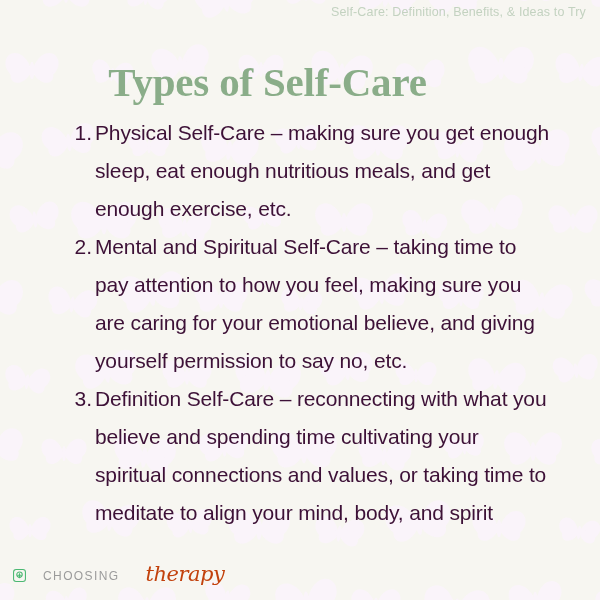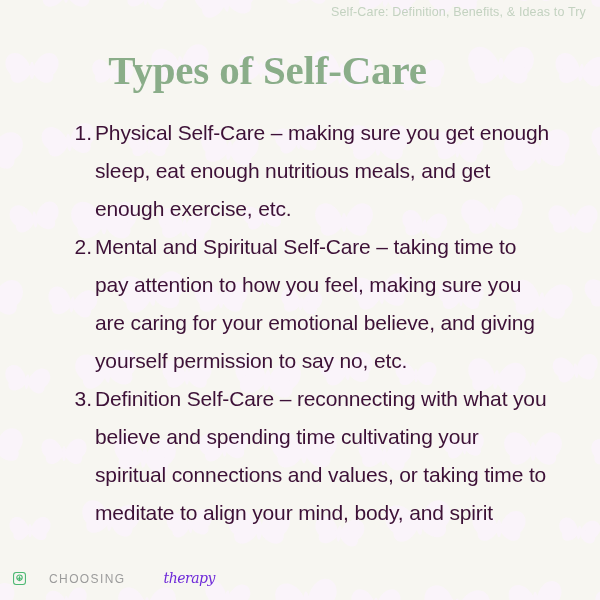--- a/index.html
+++ b/index.html
@@ -54,21 +54,21 @@
     font-size: 12.5px;
     color: #c3d2c0;
     letter-spacing: 0.15px;
     font-family: "Liberation Sans", sans-serif;
     white-space: nowrap;
   }
 
   
   #title {
     position: absolute;
-    top: 46px;
+    top: 58px;
     left: 0;
     width: 535px;
     text-align: center;
     z-index: 3;
   }
   #title-text {
     font-family: "Liberation Serif", "DejaVu Serif", serif;
     font-weight: bold;
     font-size: 41px;
     color: #8aad89;
@@ -116,37 +116,37 @@
     font-weight: normal;
   }
 
   
   #footer-logo {
     position: absolute;
     left: 12px;
     bottom: 14px;
     display: flex;
     align-items: center;
-    gap: 22px;
+    gap: 16px;
     z-index: 3;
   }
   #logo-mark { width: 15px; height: 15px; display:block; }
   #logo-choosing {
     font-size: 12px;
     letter-spacing: 1.4px;
     color: #9b9b9b;
     font-family: "Liberation Sans", sans-serif;
     font-weight: normal;
   }
   #logo-therapy {
     font-family: "DejaVu Serif", serif;
     font-style: italic;
-    font-size: 14px;
-    color: #6d28d9;
-    margin-left: 16px;
+    font-size: 21px;
+    color: #c2410c;
+    margin-left: 10px;
     letter-spacing: -0.5px;
     line-height: 1;
     position: relative;
     top: -1px;
   }
 </style>
 </head>
 <body>
 
 <div id="page">

